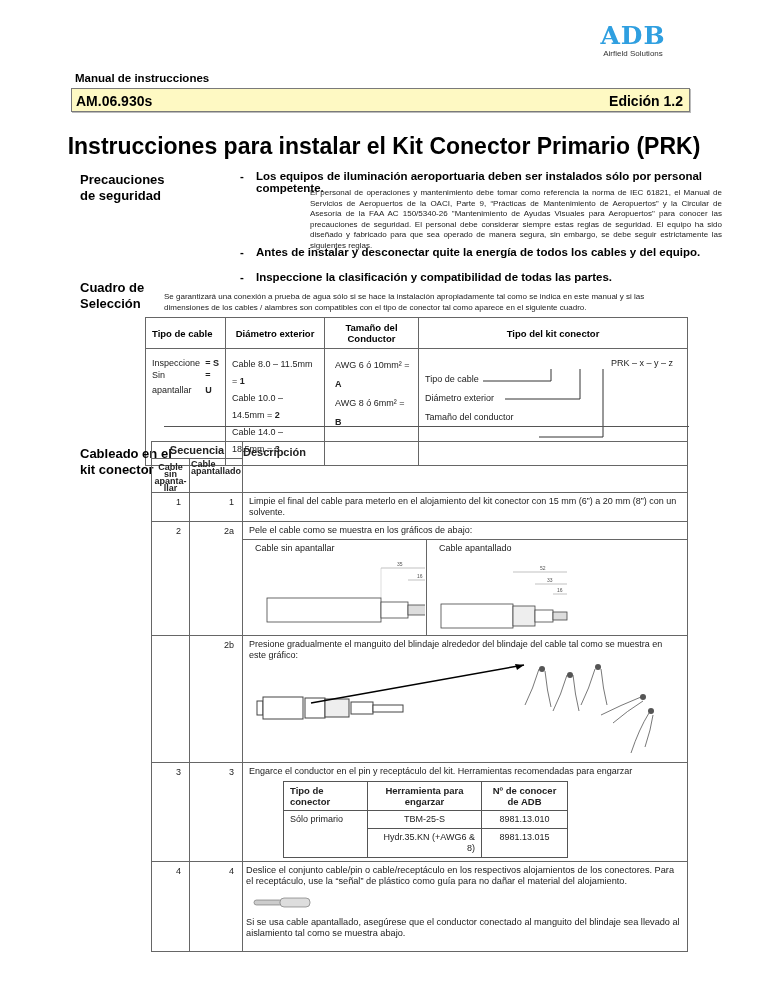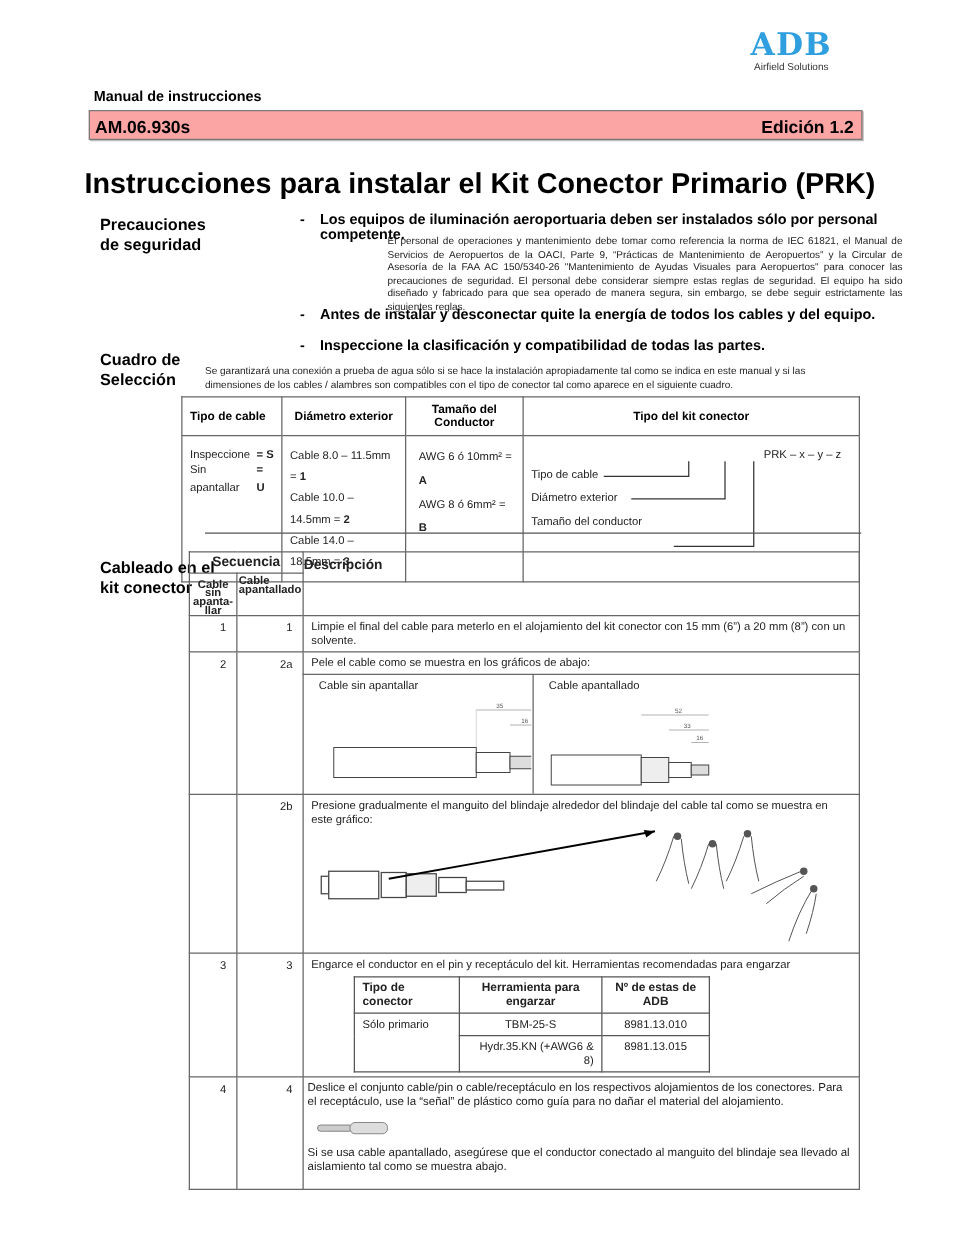--- a/index.html
+++ b/index.html
@@ -2,21 +2,21 @@
 <html><head>
 <meta charset="utf-8">
 <style>
   * { box-sizing: border-box; margin: 0; padding: 0; }
   body { width: 768px; height: 994px; background: #fff; font-family: "Liberation Sans", sans-serif; color: #000; position: relative; overflow: hidden; }
   .abs { position: absolute; }
   .logo { left: 598px; top: 24px; width: 70px; text-align: center; }
   .logo-main { font-family: "DejaVu Serif", serif; font-weight: bold; font-size: 25px; color: #2f9fe0; letter-spacing: 1px; line-height: 24px; }
   .logo-sub { font-size: 8px; color: #333; line-height: 10px; margin-top: 1px; }
   .manual-label { left: 75px; top: 72px; font-size: 11.5px; font-weight: bold; }
-  .doc-bar { left: 71px; top: 88px; width: 619px; height: 24px; background: #fca5a5; border: 1px solid #7a7a7a; box-shadow: 1px 1px 0 #bbb; }
+  .doc-bar { left: 71px; top: 88px; width: 619px; height: 24px; background: #fef9c3; border: 1px solid #7a7a7a; box-shadow: 1px 1px 0 #bbb; }
   .doc-id { position: absolute; left: 4px; top: 4px; font-size: 14px; font-weight: bold; }
   .doc-ed { position: absolute; right: 6px; top: 4px; font-size: 14px; font-weight: bold; }
   .title { left: 0; width: 768px; top: 133px; text-align: center; font-size: 23px; font-weight: bold; }
   .sec-label { left: 80px; font-size: 13px; font-weight: bold; line-height: 16px; }
   .bullet { left: 256px; font-size: 11.5px; font-weight: bold; }
   .bullet-dash { left: 240px; font-size: 11.5px; font-weight: bold; }
   .para { left: 274px; width: 412px; font-size: 8px; line-height: 10.5px; text-align: justify; color: #222; margin-left: 36px; }
   .sel-intro { left: 164px; top: 291px; width: 524px; font-size: 8px; line-height: 11px; color: #222; }
   table { border-collapse: collapse; }
   .sel-table { position: absolute; left: 145px; top: 317px; width: 543px; }
@@ -213,21 +213,21 @@
   <tr>
     <td class="num" style="height:89px">3</td>
     <td class="num">3</td>
     <td class="desc">
       <div>Engarce el conductor en el pin y receptáculo del kit. Herramientas recomendadas para engarzar</div>
       <table class="inner-tbl">
         <tbody>
               <tr>
           <td class="h" style="width:84px;text-align:left">Tipo de conector</td>
           <td class="h" style="width:114px">Herramienta para engarzar</td>
-          <td class="h" style="width:86px">Nº de estas de ADB</td>
+          <td class="h" style="width:86px">Nº de conocer de ADB</td>
         </tr>
         <tr>
           <td rowspan="2">Sólo primario</td>
           <td style="text-align:center">TBM-25-S</td>
           <td style="text-align:center">8981.13.010</td>
         </tr>
         <tr>
           <td style="text-align:right;border-top:1.5px solid #000 !important">Hydr.35.KN (+AWG6 &amp; 8)</td>
           <td style="text-align:center">8981.13.015</td>
         </tr>

